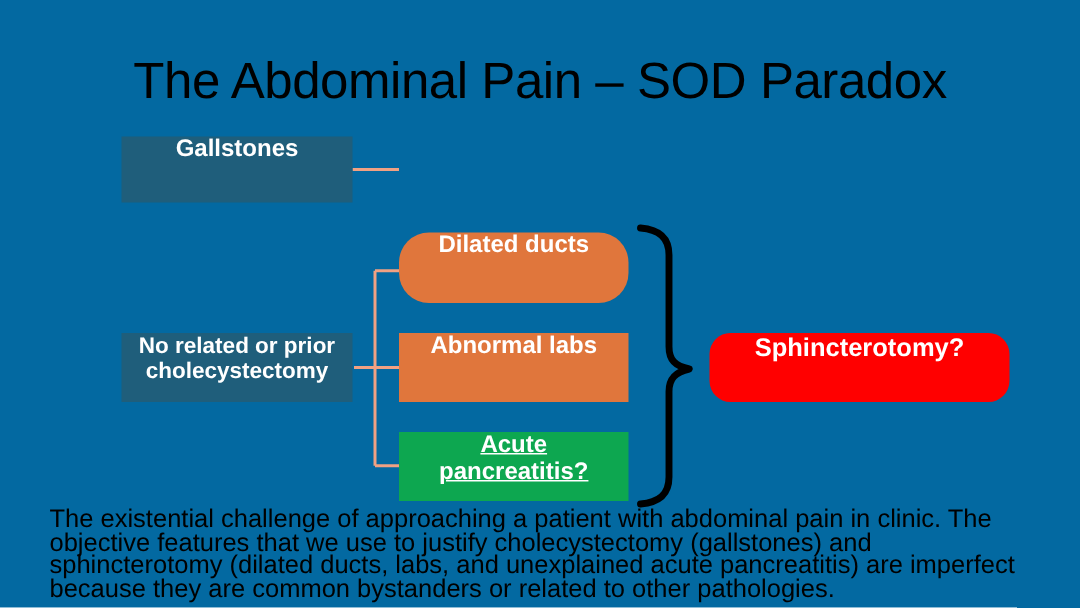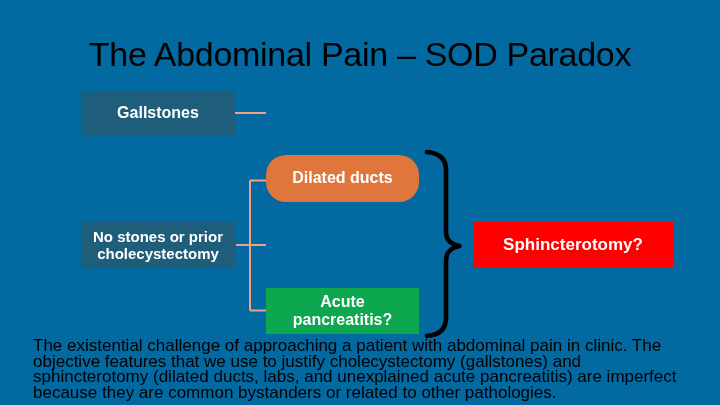--- a/index.html
+++ b/index.html
@@ -45,41 +45,41 @@
   .brace {
     stroke: var(--brace, #000000);
     stroke-width: 4.6;
     fill: none;
     stroke-linecap: round;
     stroke-linejoin: round;
   }
   .box {
     position: absolute;
     display: flex;
-    align-items: center;
+    align-items: flex-start;
     justify-content: center;
     text-align: center;
     color: var(--box-text, #ffffff);
     font-weight: bold;
     line-height: 1.15;
     padding: 0 6px;
     box-sizing: border-box;
   }
   [data-color="teal"]   { background: var(--teal,   #1F5E7B); }
   [data-color="red"]    { background: var(--red,    #FF0000); }
   [data-color="orange"] { background: var(--orange, #E0763C); }
   [data-color="green"]  { background: var(--green,  #0DA750); }
 
   .b-gallstones      { left: 81px;  top: 91px;  width: 154px; height: 44px; font-size: 16px; }
   .b-cholecystectomy { left: 266px; top: 91px;  width: 156px; height: 44px; font-size: 16px; padding: 0 2px; }
   .b-dilated         { left: 266px; top: 155px; width: 153px; height: 47px; font-size: 16px; border-radius: 20px; }
   .b-nostones        { left: 81px;  top: 222px; width: 154px; height: 46px; font-size: 15px; padding: 0 2px; }
   .b-abnormal        { left: 266px; top: 222px; width: 153px; height: 46px; font-size: 16px; }
-  .b-acute           { left: 266px; top: 288px; width: 153px; height: 46px; font-size: 16px; }
-  .b-sphincterotomy  { left: 473px; top: 222px; width: 200px; height: 46px; font-size: 17px; }
+  .b-acute           { left: 266px; top: 288px; width: 153px; height: 46px; font-size: 16px; text-decoration: underline; }
+  .b-sphincterotomy  { left: 473px; top: 222px; width: 200px; height: 46px; font-size: 17px; border-radius: 14px; }
 
   .footer {
     position: absolute;
     left: 33px;
     top: 338px;
     width: 668px;
     margin: 0;
     font-size: 17px;
     line-height: 15.6px;
     color: var(--body-text, #000);
@@ -100,23 +100,26 @@
   <div class="box b-gallstones" data-color="teal">
     <span>Gallstones</span>
   </div>
 
 
   <div class="box b-dilated" data-color="orange">
     <span>Dilated ducts</span>
   </div>
 
   <div class="box b-nostones" data-color="teal">
-    <span>No stones or prior cholecystectomy</span>
+    <span>No related or prior cholecystectomy</span>
   </div>
 
+  <div class="box b-abnormal" data-color="orange">
+    <span>Abnormal labs</span>
+  </div>
 
   <div class="box b-acute" data-color="green">
     <span>Acute pancreatitis?</span>
   </div>
 
   <div class="box b-sphincterotomy" data-color="red">
     <span>Sphincterotomy?</span>
   </div>
 
   <p class="footer">The existential challenge of approaching a patient with abdominal pain in clinic. The objective features that we use to justify cholecystectomy (gallstones) and sphincterotomy (dilated ducts, labs, and unexplained acute pancreatitis) are imperfect because they are common bystanders or related to other pathologies.</p>

